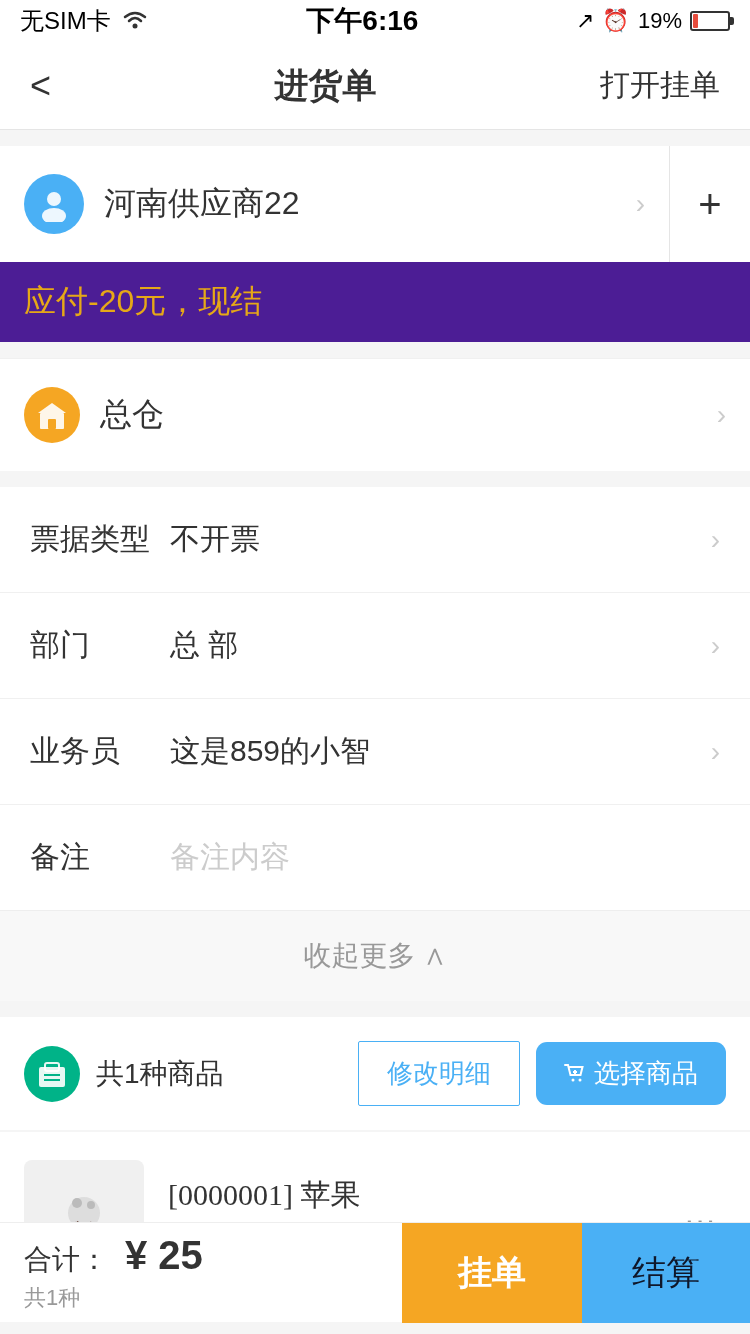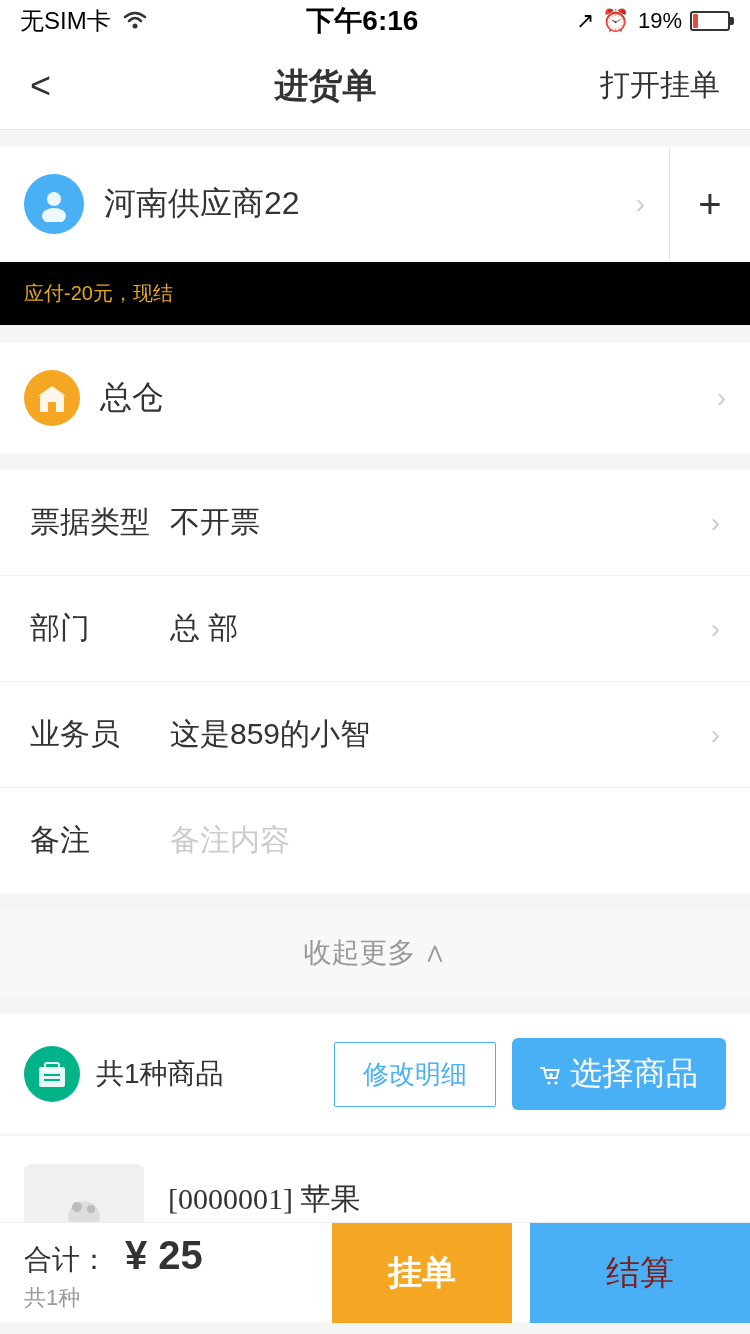--- a/index.html
+++ b/index.html
@@ -82,23 +82,23 @@
     .supplier-name { font-size: 32px; color: #333; flex: 1; }
     .supplier-chevron { color: #ccc; font-size: 28px; margin-left: 10px; }
     .supplier-add {
       width: 80px;
       display: flex; align-items: center; justify-content: center;
       font-size: 40px; color: #333;
     }
 
     
     .notice-bar {
-      background: #000000;
+      background: #4c1d95;
       padding: 18px 24px;
-      font-size: 20px;
+      font-size: 32px;
       color: #e6a817;
     }
 
     
     .warehouse-row {
       background: #fff;
       display: flex;
       align-items: center;
       padding: 28px 24px;
       border-top: 1px solid #f0f0f0;
@@ -142,21 +142,21 @@
     }
 
     
     .collapse-bar {
       background: #f8f8f8;
       text-align: center;
       padding: 26px;
       font-size: 28px;
       color: #999;
       border-top: 1px solid #eee;
-      margin-top: 14px;
+      margin-top: 0;
     }
 
     
     .products-header {
       background: #fff;
       display: flex;
       align-items: center;
       padding: 24px 24px;
       margin-top: 16px;
     }
@@ -175,22 +175,22 @@
       padding: 14px 28px;
       border-radius: 2px;
       font-size: 26px;
       margin-right: 16px;
     }
     .btn-primary {
       background: #4ab0f5;
       color: #fff;
       border: none;
       padding: 14px 28px;
-      border-radius: 6px;
-      font-size: 32px;
+      border-radius: 11px;
+      font-size: 26px;
       display: flex; align-items: center; gap: 8px;
     }
 
     
     .product-item {
       background: #fff;
       display: flex;
       align-items: center;
       padding: 28px 24px;
       margin-top: 2px;
@@ -228,26 +228,26 @@
       background: #f5a623;
       color: #fff;
       border: none;
       width: 180px;
       height: 100px;
       font-size: 34px;
       display: flex; align-items: center; justify-content: center; font-weight: bold;
     }
     .btn-settle {
       background: #4ab0f5;
-      color: #7f1d1d;
+      color: #0f172a;
       border: none;
-      width: 220px;
+      width: 168px;
       height: 100px;
       font-size: 34px;
-      display: flex; align-items: center; justify-content: center; margin-left: 18px;
+      display: flex; align-items: center; justify-content: center;
     }
   </style>
 </head>
 <body>
 
 <div class="status-bar">
   <div class="status-left">
     <span>无SIM卡</span>
     <span>
       <svg width="28" height="22" viewBox="0 0 28 22">

